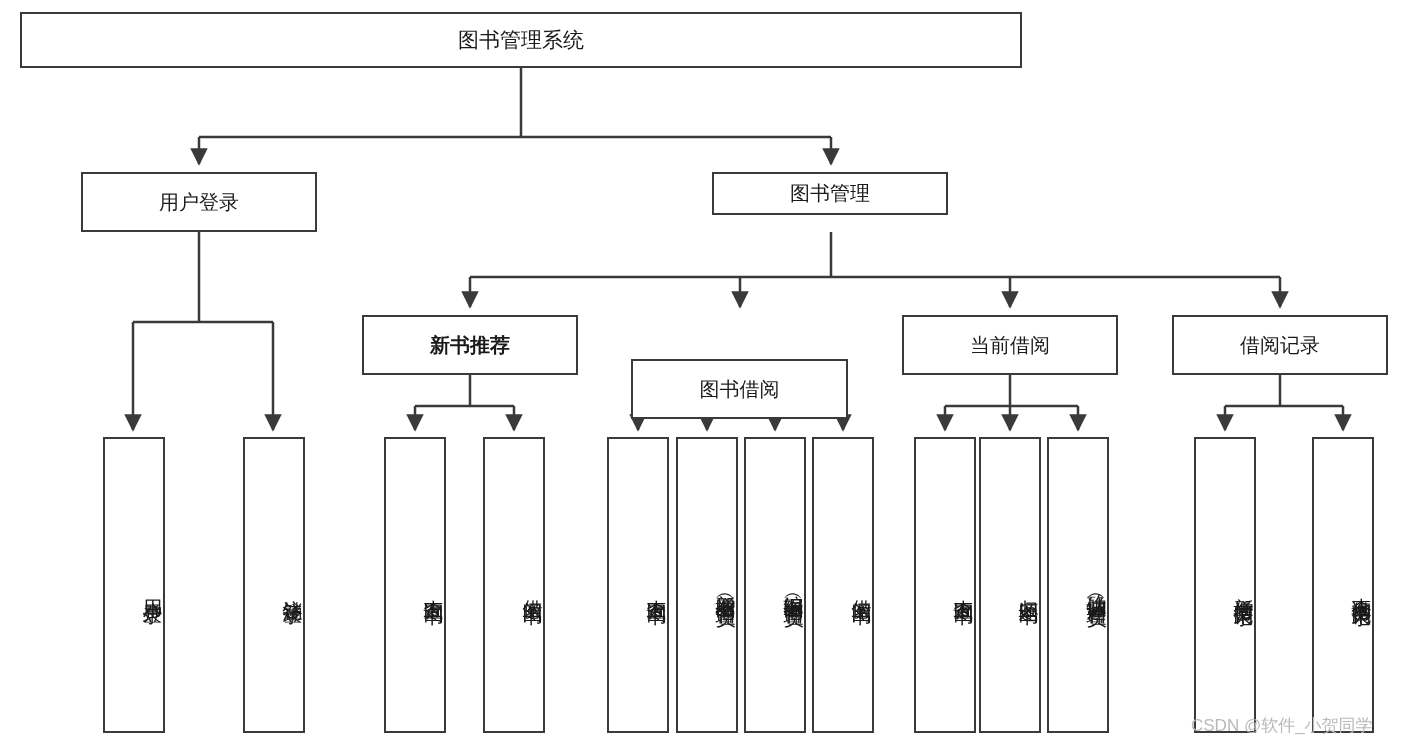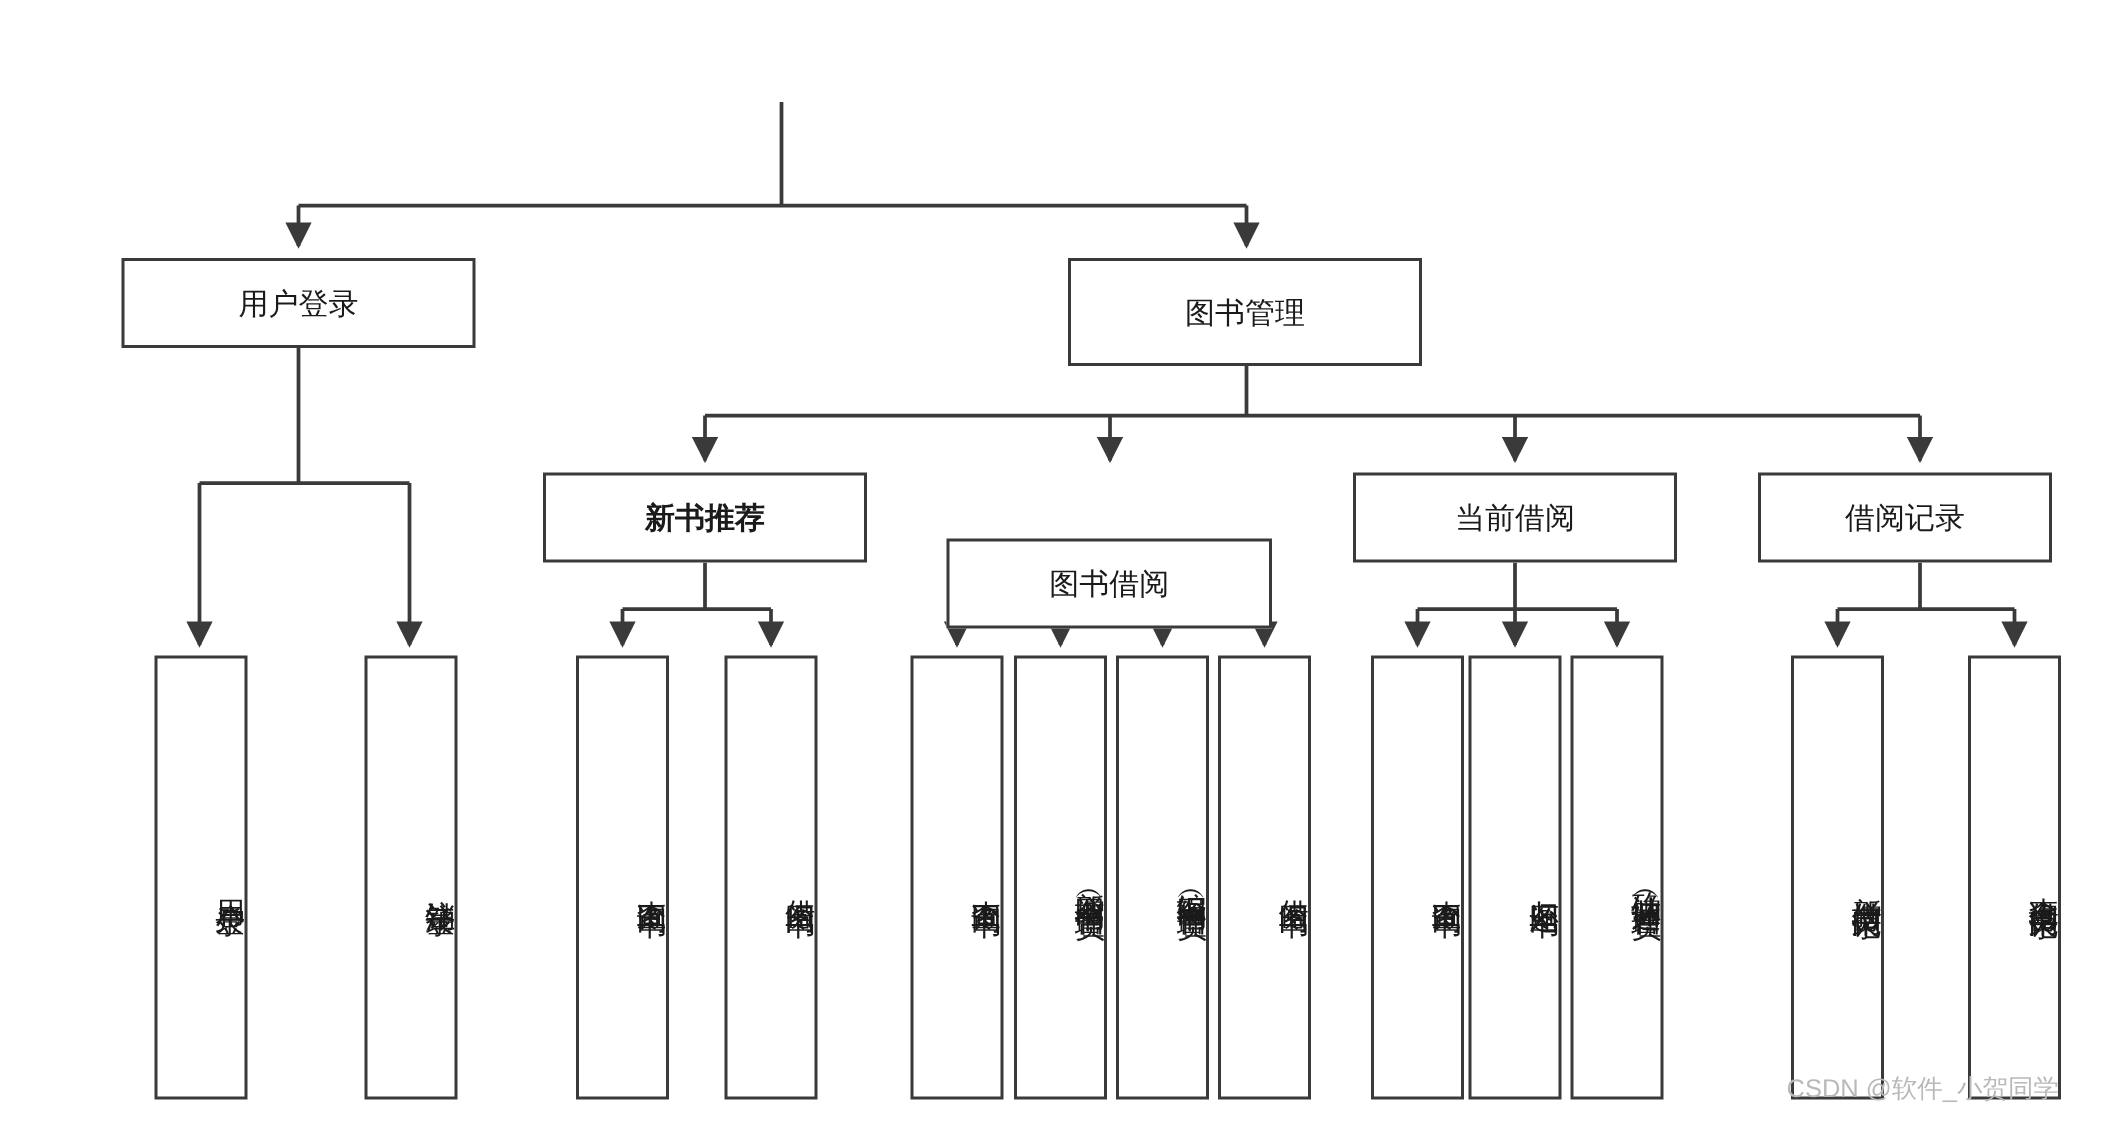--- a/index.html
+++ b/index.html
@@ -111,38 +111,41 @@
       <path d="M 1010 406 L 1010 430" marker-end="url(#arrow)"></path>
       <path d="M 1078 406 L 1078 430" marker-end="url(#arrow)"></path>
 
       <path d="M 1280 375 L 1280 406"></path>
       <path d="M 1225 406 L 1343 406"></path>
       <path d="M 1225 406 L 1225 430" marker-end="url(#arrow)"></path>
       <path d="M 1343 406 L 1343 430" marker-end="url(#arrow)"></path>
     </g>
   </svg>
 
+  <div class="node root" style="left:20px; top:12px; width:1002px; height:56px;">
+    <span class="label">图书管理系统</span>
+  </div>
 
   <div class="node level2" style="left:81px; top:172px; width:236px; height:60px;">
     <span class="label">用户登录</span>
   </div>
-  <div class="node level2" style="left:712px; top:172px; width:236px; height:72px;">
+  <div class="node level2" style="left:712px; top:172px; width:236px; height:43px;">
     <span class="label">图书管理</span>
   </div>
 
   <div class="node level3" style="left:362px; top:315px; width:216px; height:60px;font-weight:bold;">
     <span class="label">新书推荐</span>
   </div>
   <div class="node level3" style="left:631px; top:315px; width:217px; height:60px;margin-top:44px;">
     <span class="label">图书借阅</span>
   </div>
   <div class="node level3" style="left:902px; top:315px; width:216px; height:60px;">
     <span class="label">当前借阅</span>
   </div>
-  <div class="node level3" style="left:1172px; top:315px; width:196px; height:60px;">
+  <div class="node level3" style="left:1172px; top:315px; width:216px; height:60px;">
     <span class="label">借阅记录</span>
   </div>
 
   <div class="node leaf" style="left:103px; top:437px; width:62px; height:296px;">
     <span class="label">用户登录</span>
   </div>
   <div class="node leaf" style="left:243px; top:437px; width:62px; height:296px;">
     <span class="label">注销登录</span>
   </div>
 

